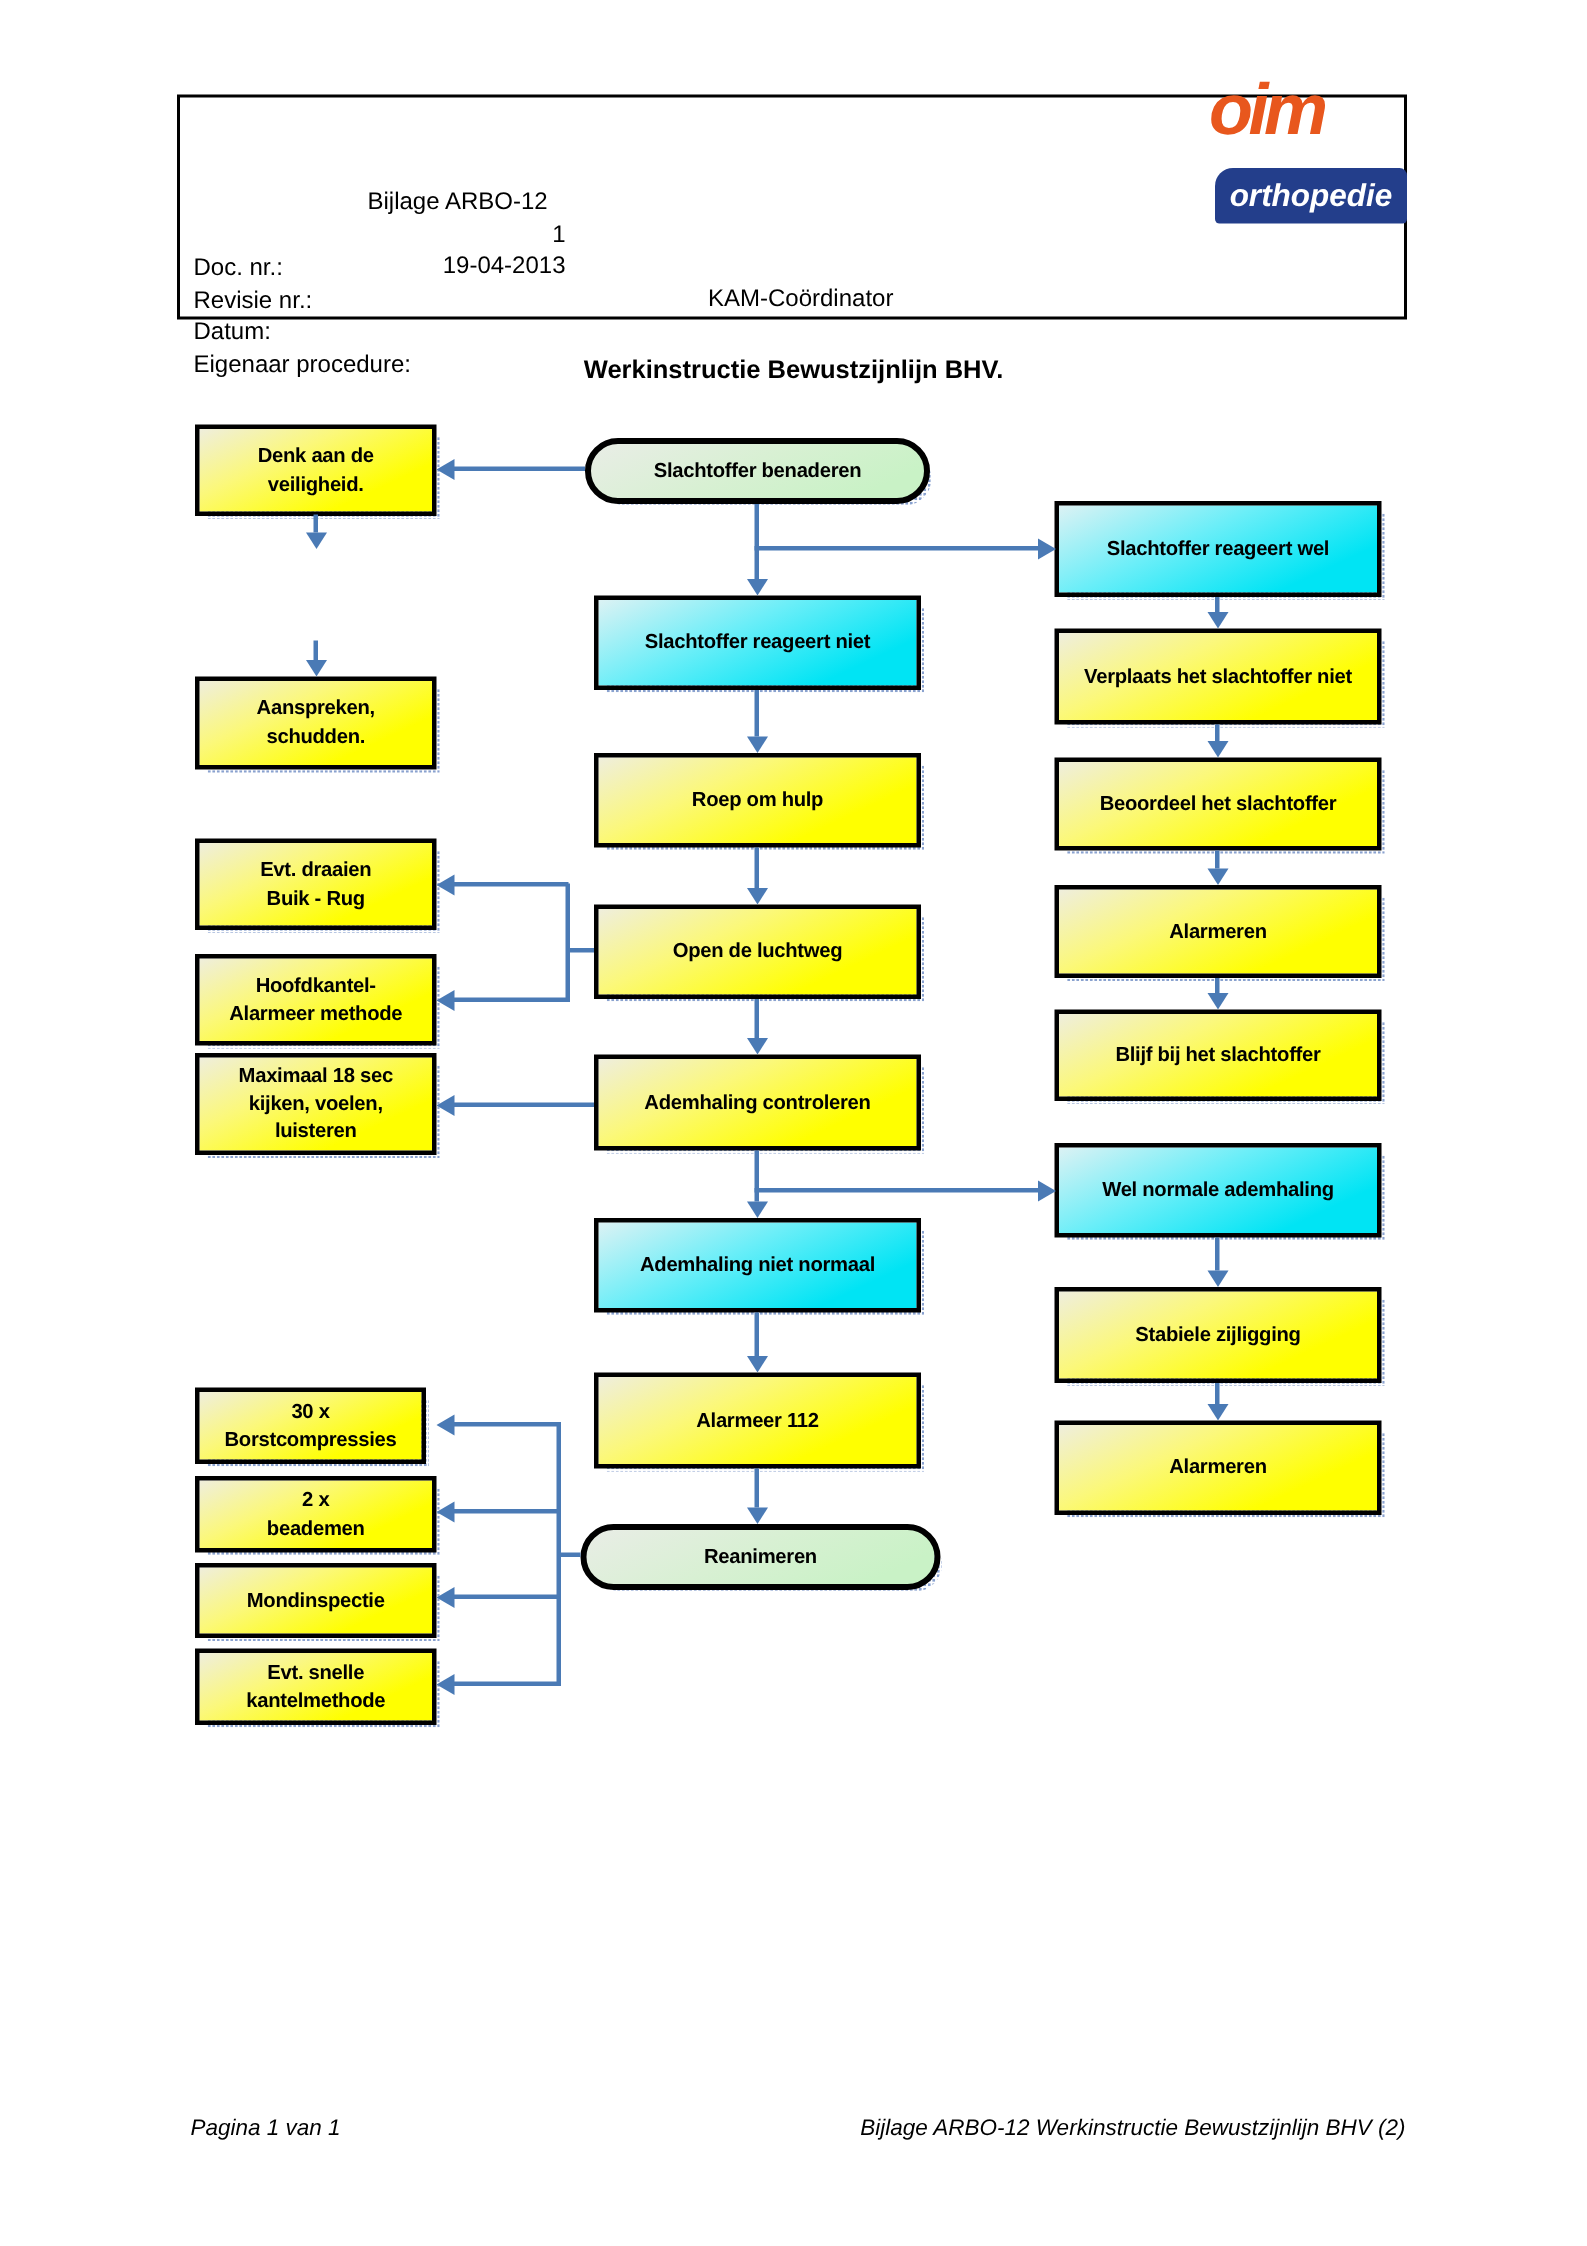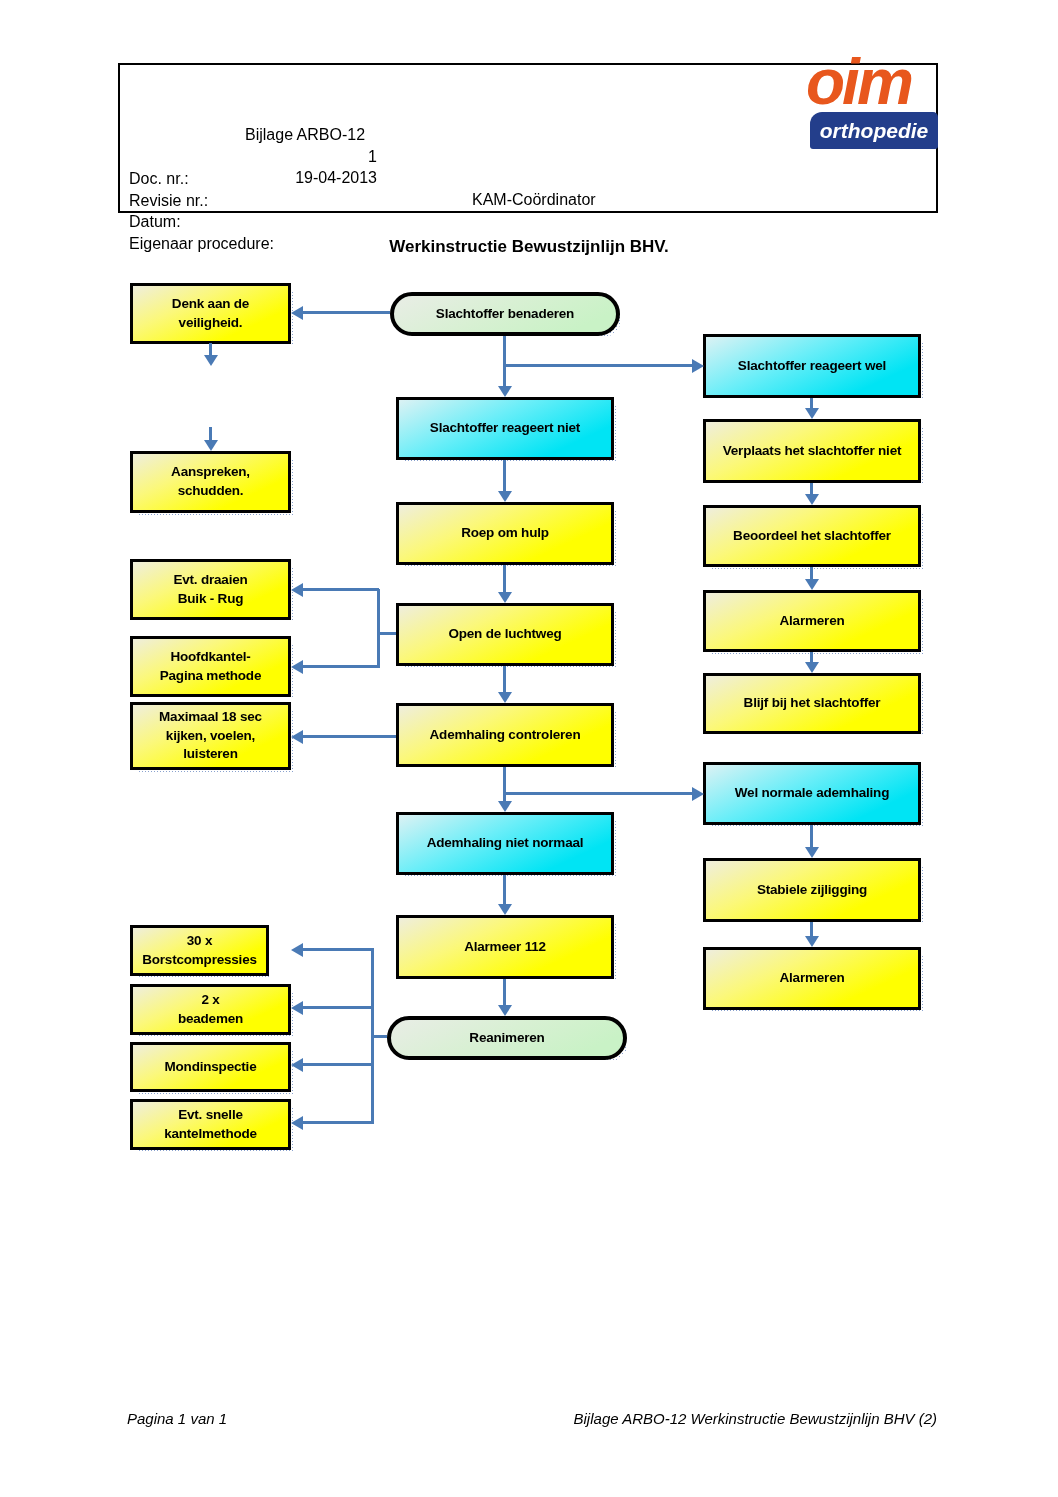--- a/index.html
+++ b/index.html
@@ -9,21 +9,21 @@
   
   .doc-header{position:absolute;left:118px;top:63px;width:820px;height:150px;
               border:2px solid #000;box-sizing:border-box;}
   .hdr-label{position:absolute;left:9px;font-size:16px;white-space:nowrap;margin-top:44px;}
   .hdr-val-left{position:absolute;left:125px;font-size:16px;white-space:nowrap;}
   .hdr-val-right{position:absolute;left:125px;width:132px;text-align:right;font-size:16px;white-space:nowrap;}
   .hdr-val-mid{position:absolute;left:352px;font-size:16px;white-space:nowrap;}
 
   
   .logo{position:absolute;left:800px;top:58px;width:142px;height:92px;}
-  .logo-brand{position:absolute;left:6px;top:-8px;font-size:64px;font-weight:bold;font-style:italic;
+  .logo-brand{position:absolute;left:6px;top:-8px;font-size:48px;font-weight:bold;font-style:italic;
               letter-spacing:-3px;color:#E8571D;line-height:1.0;}
   .logo-banner{position:absolute;left:10px;top:54px;width:128px;height:37px;background:#233E8B;
                border-radius:12px 5px 3px 3px;display:flex;align-items:center;justify-content:center;}
   .logo-tagline{color:#fff;font-size:21px;font-weight:bold;font-style:italic;letter-spacing:0px;}
 
   
   .doc-title{position:absolute;left:0;top:237px;width:100%;text-align:center;
              font-size:17px;font-weight:bold;}
 
   
@@ -85,25 +85,25 @@
   <div class="node yellow" style="left:396px;top:915px;width:218px;height:64px"><span>Alarmeer 112</span></div>
   <div class="node pill" style="left:387px;top:1016px;width:240px;height:44px"><span>Reanimeren</span></div>
 
   <div class="node yellow" style="left:130px;top:283px;width:161px;height:61px"><span>Denk aan de
 veiligheid.</span></div>
   <div class="node yellow" style="left:130px;top:451px;width:161px;height:62px"><span>Aanspreken,
 schudden.</span></div>
   <div class="node yellow" style="left:130px;top:559px;width:161px;height:61px"><span>Evt. draaien
 Buik - Rug</span></div>
   <div class="node yellow" style="left:130px;top:636px;width:161px;height:61px"><span>Hoofdkantel-
-Pagina methode</span></div>
+Alarmeer methode</span></div>
   <div class="node yellow" style="left:130px;top:702px;width:161px;height:68px"><span>Maximaal 18 sec
 kijken, voelen,
 luisteren</span></div>
-  <div class="node yellow" style="left:130px;top:925px;width:139px;height:51px"><span>30 x
+  <div class="node yellow" style="left:130px;top:925px;width:154px;height:51px"><span>30 x
 Borstcompressies</span></div>
   <div class="node yellow" style="left:130px;top:984px;width:161px;height:51px"><span>2 x
 beademen</span></div>
   <div class="node yellow" style="left:130px;top:1042px;width:161px;height:50px"><span>Mondinspectie</span></div>
   <div class="node yellow" style="left:130px;top:1099px;width:161px;height:51px"><span>Evt. snelle
 kantelmethode</span></div>
 
   <div class="node cyan" style="left:703px;top:334px;width:218px;height:64px"><span>Slachtoffer reageert wel</span></div>
   <div class="node yellow" style="left:703px;top:419px;width:218px;height:64px"><span>Verplaats het slachtoffer niet</span></div>
   <div class="node yellow" style="left:703px;top:505px;width:218px;height:62px"><span>Beoordeel het slachtoffer</span></div>

